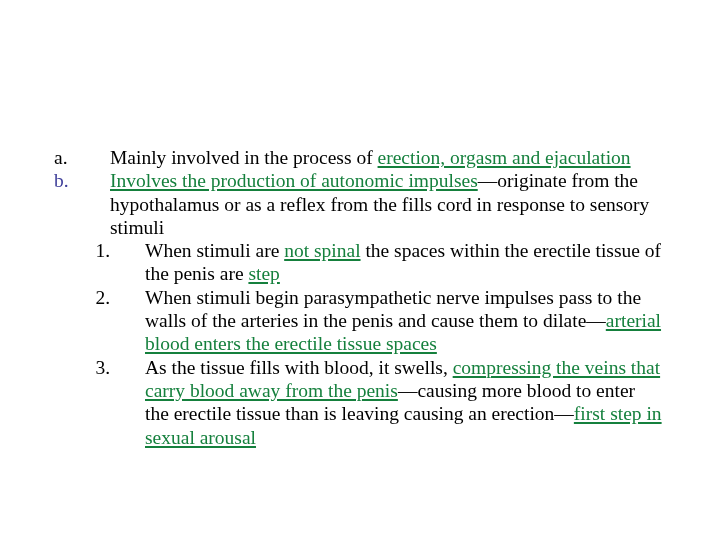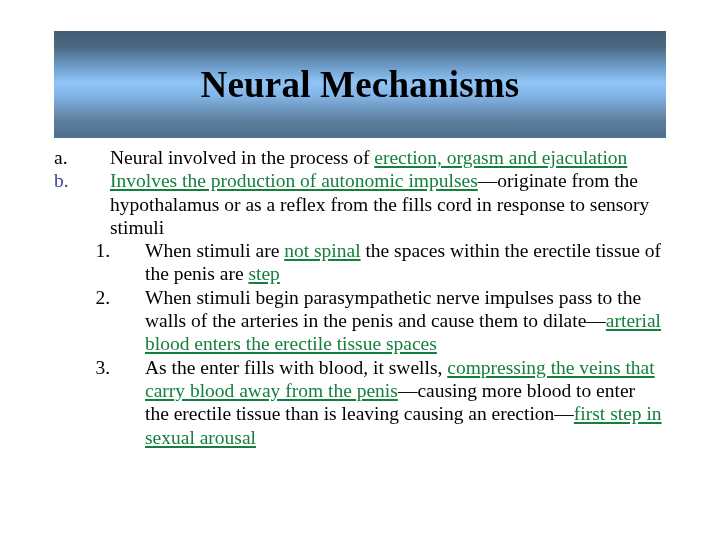--- a/index.html
+++ b/index.html
@@ -97,25 +97,22 @@
     text-decoration-thickness: 1.5px;
     text-underline-offset: 2px;
   }
   .tx { color: #000000; }
 </style>
 </head>
 <body>
 
 <div class="slide">
 
-  <div class="title-banner">
-    <div class="title-text">Neural Mechanisms</div>
-  </div>
 
   <div class="body">
-      <p class="lvl1"><span class="marker plain">a.</span><span class="tx">Neural involved in the process of </span><span class="lk">erection, orgasm and ejaculation</span></p>
+      <p class="lvl1"><span class="marker plain">a.</span><span class="tx">Mainly involved in the process of </span><span class="lk">erection, orgasm and ejaculation</span></p>
       <p class="lvl1"><span class="marker link">b.</span><span class="lk">Involves the production of autonomic impulses</span><span class="tx">—originate from the hypothalamus or as a reflex from the fills cord in response to sensory stimuli</span></p>
       <p class="lvl2"><span class="marker plain">1.</span><span class="tx">When stimuli are </span><span class="lk">not spinal</span><span class="tx"> the spaces within the erectile tissue of the penis are </span><span class="lk">step</span></p>
       <p class="lvl2"><span class="marker plain">2.</span><span class="tx">When stimuli begin parasympathetic nerve impulses pass to the walls of the arteries in the penis and cause them to dilate—</span><span class="lk">arterial blood enters the erectile tissue spaces</span></p>
-      <p class="lvl2"><span class="marker plain">3.</span><span class="tx">As the enter fills with blood, it swells, </span><span class="lk">compressing the veins that carry blood away from the penis</span><span class="tx">—causing more blood to enter the erectile tissue than is leaving causing an erection—</span><span class="lk">first step in sexual arousal</span></p>
+      <p class="lvl2"><span class="marker plain">3.</span><span class="tx">As the tissue fills with blood, it swells, </span><span class="lk">compressing the veins that carry blood away from the penis</span><span class="tx">—causing more blood to enter the erectile tissue than is leaving causing an erection—</span><span class="lk">first step in sexual arousal</span></p>
     </div>
 
 </div>
 
 </body></html>

